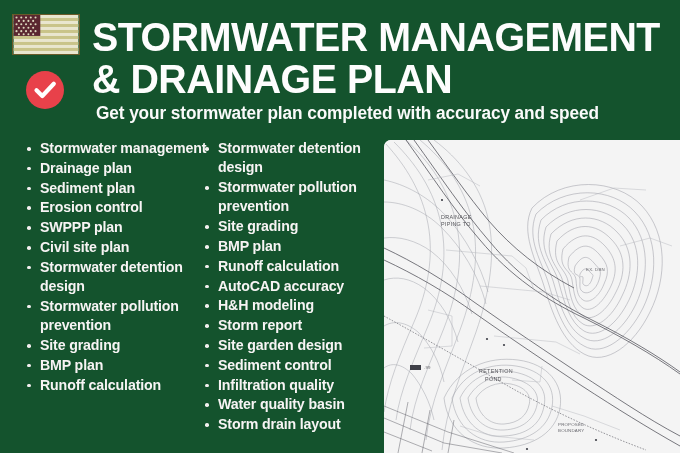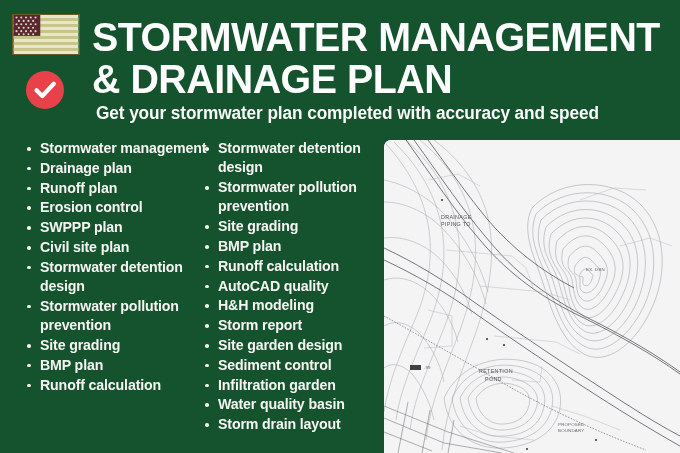--- a/index.html
+++ b/index.html
@@ -198,45 +198,45 @@
       <div class="title-line">&amp; DRAINAGE PLAN</div>
     </div>
 
     <div id="subtitle">Get your stormwater plan completed with accuracy and speed</div>
   </div>
 
   <div class="service-col" id="col-left">
     <ul class="service-list">
       <li class="service-item">Stormwater management</li>
       <li class="service-item">Drainage plan</li>
-      <li class="service-item">Runoff plan</li>
+      <li class="service-item">Sediment plan</li>
       <li class="service-item">Erosion control</li>
       <li class="service-item">SWPPP plan</li>
       <li class="service-item">Civil site plan</li>
       <li class="service-item">Stormwater detention design</li>
       <li class="service-item">Stormwater pollution prevention</li>
       <li class="service-item">Site grading</li>
       <li class="service-item">BMP plan</li>
       <li class="service-item">Runoff calculation</li>
     </ul>
   </div>
 
   <div class="service-col" id="col-right">
     <ul class="service-list">
       <li class="service-item">Stormwater detention design</li>
       <li class="service-item">Stormwater pollution prevention</li>
       <li class="service-item">Site grading</li>
       <li class="service-item">BMP plan</li>
       <li class="service-item">Runoff calculation</li>
-      <li class="service-item">AutoCAD quality</li>
+      <li class="service-item">AutoCAD accuracy</li>
       <li class="service-item">H&amp;H modeling</li>
       <li class="service-item">Storm report</li>
       <li class="service-item">Site garden design</li>
       <li class="service-item">Sediment control</li>
-      <li class="service-item">Infiltration garden</li>
+      <li class="service-item">Infiltration quality</li>
       <li class="service-item">Water quality basin</li>
       <li class="service-item">Storm drain layout</li>
     </ul>
   </div>
 
   <div id="map-panel">
     <svg id="map-svg" width="296" height="313" viewBox="0 0 296 313">
       <rect x="0" y="0" width="296" height="313" fill="#f4f4f4"></rect>
 
       <g fill="none" stroke="#9fa0a8" stroke-width="0.55">

